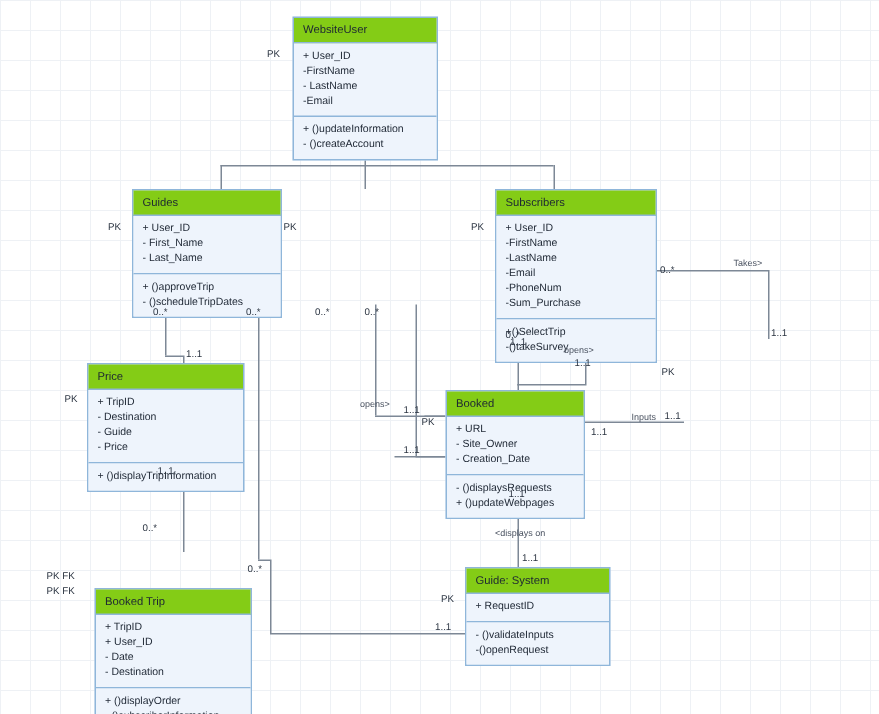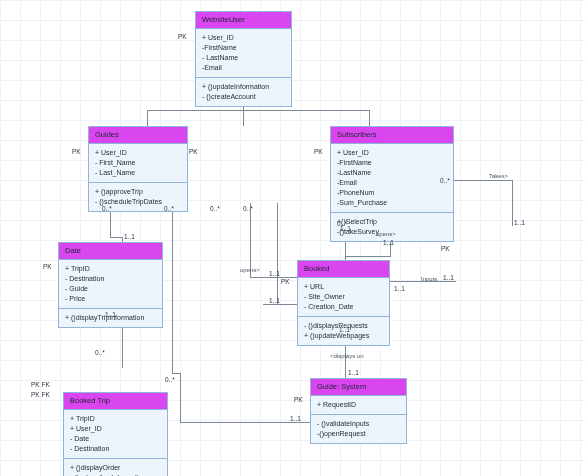--- a/index.html
+++ b/index.html
@@ -29,21 +29,21 @@
     border: 1px solid #8fb6da;
     background: #eaf2fb;
     z-index: 5;
   }
   .cls-title {
     box-sizing: border-box;
     padding: 3px 5px 3px 6px;
     font-size: 7.5px;
     color: #1d2633;
     border-bottom: 1px solid #8fb6da;
-    background: #d946ef;
+    background: #84cc16;
     line-height: 10px;
     white-space: nowrap;
   }
   .cls-attrs {
     box-sizing: border-box;
     padding: 4px 5px 4px 6px;
     border-bottom: 1px solid #8fb6da;
     background: #eef4fc;
   }
   .cls-ops {
@@ -162,39 +162,39 @@
     </div>
     <div class="cls-ops">
       <div>+ ()approveTrip</div>
       <div>- ()scheduleTripDates</div>
     </div>
   </div>
   <div class="keytag" style="left:72px; top:147px;">PK</div>
 
   <div class="keytag" style="left:189px; top:147px;">PK</div>
 
-  <div class="umlclass" style="left:330px; top:126px; width:124px;">
+  <div class="umlclass" style="left:330px; top:126px; width:108px;">
     <div class="cls-title">Subscribers</div>
     <div class="cls-attrs">
       <div>+ User_ID</div>
       <div>-FirstName</div>
       <div>-LastName</div>
       <div>-Email</div>
       <div>-PhoneNum</div>
       <div>-Sum_Purchase</div>
     </div>
     <div class="cls-ops">
       <div>+()SelectTrip</div>
       <div>-()takeSurvey</div>
     </div>
   </div>
   <div class="keytag" style="left:314px; top:147px;">PK</div>
 
   <div class="umlclass" style="left:58px; top:242px; width:105px;">
-    <div class="cls-title">Date</div>
+    <div class="cls-title">Price</div>
     <div class="cls-attrs">
       <div>+ TripID</div>
       <div>- Destination</div>
       <div>- Guide</div>
       <div>- Price</div>
     </div>
     <div class="cls-ops">
       <div>+ ()displayTripInformation</div>
     </div>
   </div>

